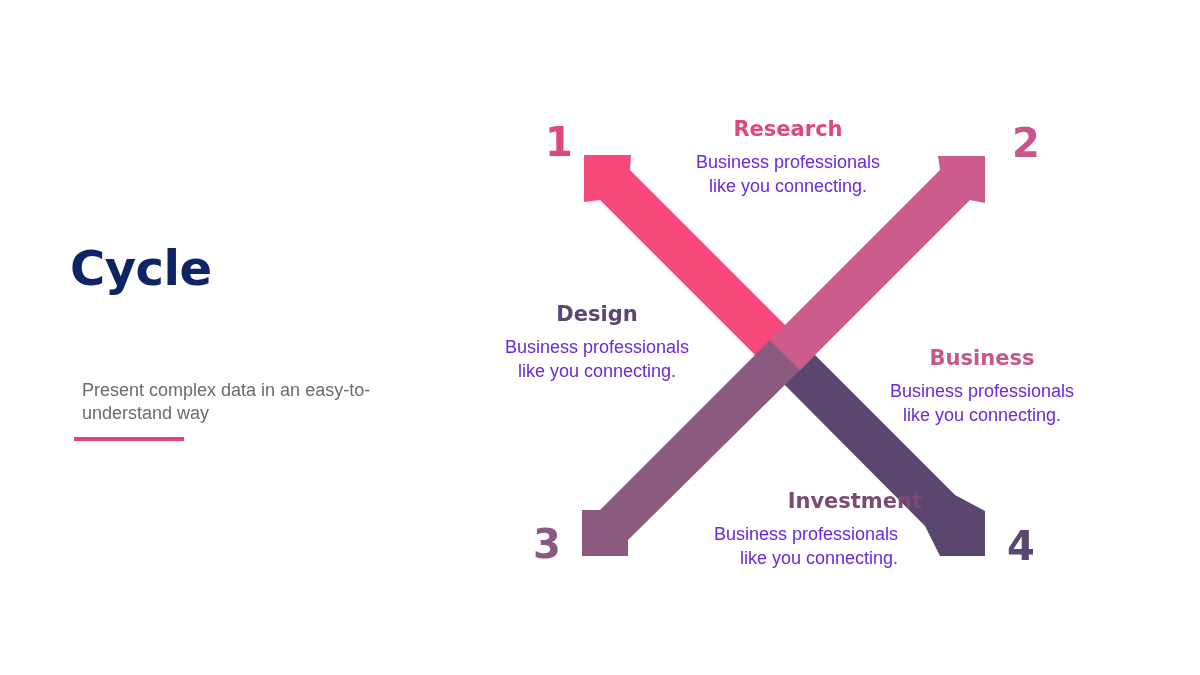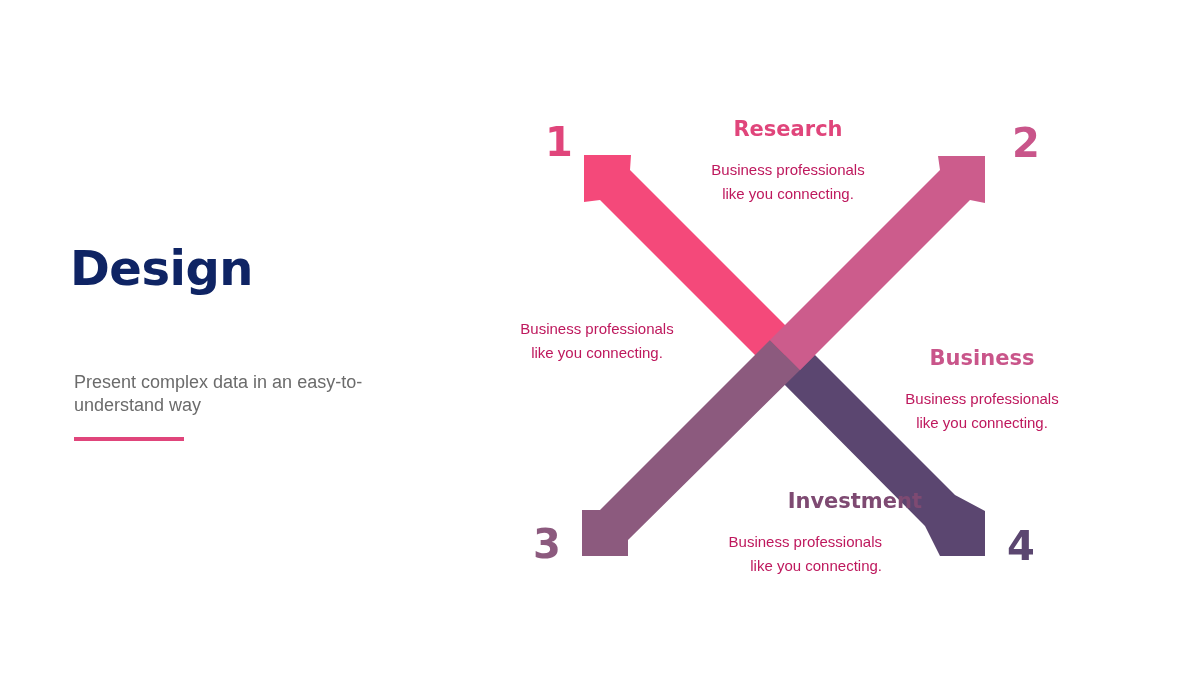--- a/index.html
+++ b/index.html
@@ -1,30 +1,30 @@
 <!DOCTYPE html>
 <html><head>
 <meta charset="utf-8">
 <style>
   html, body { margin: 0; padding: 0; background: #ffffff; }
   body { width: 1200px; height: 675px; position: relative; overflow: hidden; font-family: "Liberation Sans", "DejaVu Sans", sans-serif; }
   .title { position: absolute; left: 70px; top: 238px; font-family: "DejaVu Sans", sans-serif; font-weight: bold; color: #0F2464; font-size: 48px; line-height: 60px; letter-spacing: -0.5px; margin: 0; }
-  .subtitle { position: absolute; left: 74px; top: 371px; width: 300px; color: #6B6B6B; font-size: 18px; line-height: 23px; margin: 0; }
+  .subtitle { position: absolute; left: 74px; top: 371px; width: 300px; color: #6B6B6B; font-size: 18px; line-height: 23px; margin: 8px; }
   .accent-line { position: absolute; left: 74px; top: 437px; width: 110px; height: 4px; background: #E0457B; }
   svg.diagram { position: absolute; left: 0; top: 0; }
   .num { position: absolute; font-family: "DejaVu Sans", sans-serif; font-weight: bold; font-size: 40px; line-height: 44px; }
   .block { position: absolute; width: 260px; text-align: center; }
   .block .head { font-family: "DejaVu Sans", sans-serif; font-weight: bold; font-size: 21px; line-height: 26px; margin: 0 0 8px 0; }
-  .block .desc { color: #be185d; font-size: 15px; line-height: 24px; margin: 16px; }
+  .block .desc { color: #6d28d9; font-size: 18px; line-height: 24px; margin: 0; }
 </style>
 </head>
 <body>
 
 <h1 class="title">
-  <span>Design</span><br>
+  <span>Cycle</span><br>
 </h1>
 <p class="subtitle">Present complex data in an easy-to-understand way</p>
 <div class="accent-line"></div>
 
 <svg class="diagram" width="1200" height="675" viewBox="0 0 1200 675">
 
   <g>
     <polygon fill="#5B4670" points="800,340 955,495 985,511 985,556 940,556 925,526 770,370"></polygon>
   </g>
 
@@ -48,20 +48,21 @@
 <div class="num" style="left:1012px; top:121px; color:#C9558A;">2</div>
 <div class="num" style="left:533px; top:522px; color:#8C5A7E;">3</div>
 <div class="num" style="left:1007px; top:524px; color:#5B4670;">4</div>
 
 <div class="block" style="left:658px; top:116px;">
   <p class="head" style="color:#E0457B;">Research</p>
   <p class="desc" style="padding:0 24px;">Business professionals like you connecting.</p>
 </div>
 
 <div class="block" style="left:467px; top:301px;">
+  <p class="head" style="color:#5B4670;">Design</p>
   <p class="desc" style="padding:0 24px;">Business professionals like you connecting.</p>
 </div>
 
 <div class="block" style="left:852px; top:301px;">
   <p class="head" style="color:#C9558A;margin-top:44px;">Business</p>
   <p class="desc" style="padding:0 24px;">Business professionals like you connecting.</p>
 </div>
 
 <div class="block" style="left:662px; top:488px;text-align:right;">
   <p class="head" style="color:#7E4A72;">Investment</p>

